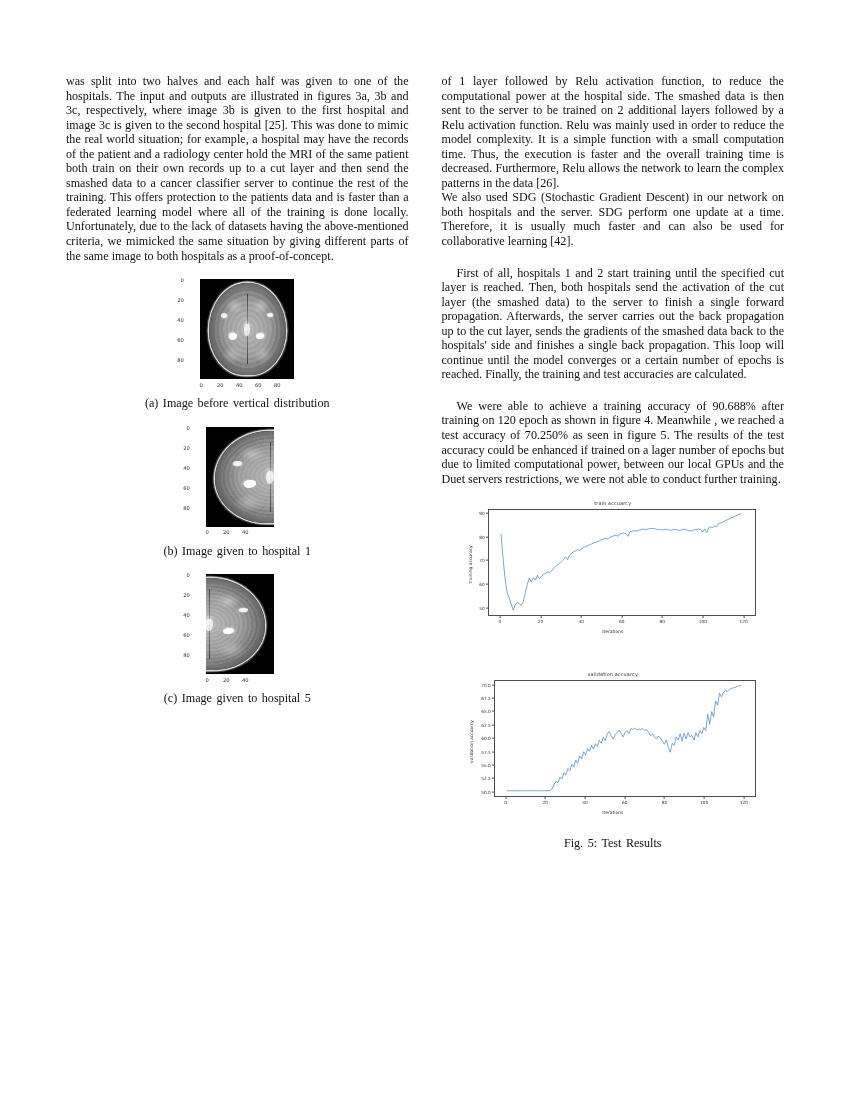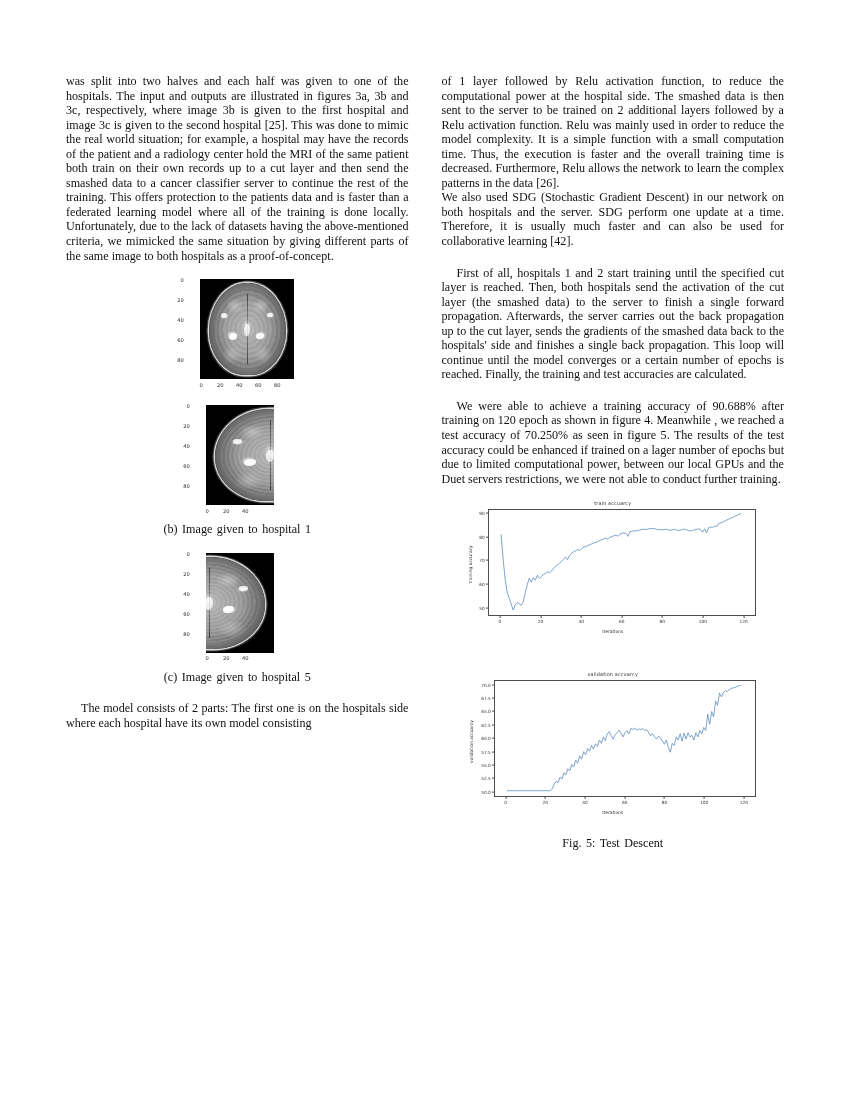--- a/index.html
+++ b/index.html
@@ -214,20 +214,21 @@
             <div class="tick-lab tick-y" style="top:63px;">60</div>
             <div class="tick-lab tick-y" style="top:83px;">80</div>
 
             <div class="tick-lab tick-x" style="left:15px;top:102px;">0</div>
             <div class="tick-lab tick-x" style="left:34px;top:102px;">20</div>
             <div class="tick-lab tick-x" style="left:53px;top:102px;">40</div>
             <div class="tick-lab tick-x" style="left:72px;top:102px;">60</div>
             <div class="tick-lab tick-x" style="left:91px;top:102px;">80</div>
           </div>
         </div>
+        <p class="figcaption">(a) Image before vertical distribution</p>
       </div>
 
       <div class="figblock">
         <div class="mri-fig">
           <div class="mri-wrap" style="width:82px;height:112px;margin-left:-8px;">
             <div class="mri-plot" style="position:absolute;left:14px;top:2px;width:68px;height:100px;">
               <div class="brain" style="left:13%;top:4%;width:164%;height:92%;">
                 <div class="sulci"></div>
                 <div class="fissure"></div>
                 <div class="ventricle" style="left:26%;top:54%;width:11%;height:8%;"></div>
@@ -267,21 +268,20 @@
             <div class="tick-lab tick-y" style="top:83px;">80</div>
             <div class="tick-lab tick-x" style="left:15px;top:102px;">0</div>
             <div class="tick-lab tick-x" style="left:34px;top:102px;">20</div>
             <div class="tick-lab tick-x" style="left:53px;top:102px;">40</div>
           </div>
         </div>
         <p class="figcaption">(c) Image given to hospital 5</p>
       </div>
 
 
-      <p class="body indent">The model consists of 2 parts: The first one is on the hospitals side where each hospital have its own model consisting</p>
     </div>
 
     <div class="col">
 
       <p class="body">of 1 layer followed by Relu activation function, to reduce the computational power at the hospital side. The smashed data is then sent to the server to be trained on 2 additional layers followed by a Relu activation function. Relu was mainly used in order to reduce the model complexity. It is a simple function with a small computation time. Thus, the execution is faster and the overall training time is decreased. Furthermore, Relu allows the network to learn the complex patterns in the data [26].</p>
       <p class="body">We also used SDG (Stochastic Gradient Descent) in our network on both hospitals and the server. SDG perform one update at a time. Therefore, it is usually much faster and can also be used for collaborative learning [42].</p>
 
       <p class="body indent">First of all, hospitals 1 and 2 start training until the specified cut layer is reached. Then, both hospitals send the activation of the cut layer (the smashed data) to the server to finish a single forward propagation. Afterwards, the server carries out the back propagation up to the cut layer, sends the gradients of the smashed data back to the hospitals' side and finishes a single back propagation. This loop will continue until the model converges or a certain number of epochs is reached. Finally, the training and test accuracies are calculated.</p>
 
       <p class="body indent">We were able to achieve a training accuracy of 90.688% after training on 120 epoch as shown in figure 4. Meanwhile , we reached a test accuracy of 70.250% as seen in figure 5. The results of the test accuracy could be enhanced if trained on a lager number of epochs but due to limited computational power, between our local GPUs and the Duet servers restrictions, we were not able to conduct further training.</p>
@@ -363,17 +363,17 @@
               <div class="ctick x" style="left: 167px; top: 133px;">60</div>
               <div class="cmark-x" style="left: 167px; top: 130px;"></div>
               <div class="ctick x" style="left: 206.697px; top: 133px;">80</div>
               <div class="cmark-x" style="left: 206.697px; top: 130px;"></div>
               <div class="ctick x" style="left: 246.394px; top: 133px;">100</div>
               <div class="cmark-x" style="left: 246.394px; top: 130px;"></div>
               <div class="ctick x" style="left: 286.091px; top: 133px;">120</div>
               <div class="cmark-x" style="left: 286.091px; top: 130px;"></div>
             </div>
         </div>
-        <p class="figcaption" style="margin-top:14px;">Fig. 5: Test Descent</p>
+        <p class="figcaption" style="margin-top:14px;">Fig. 5: Test Results</p>
       </div>
     </div>
   </div>
 </div>
 
 </body></html>

